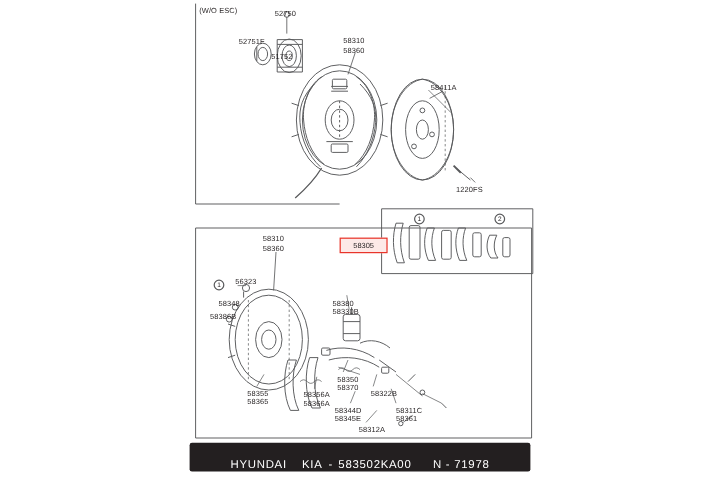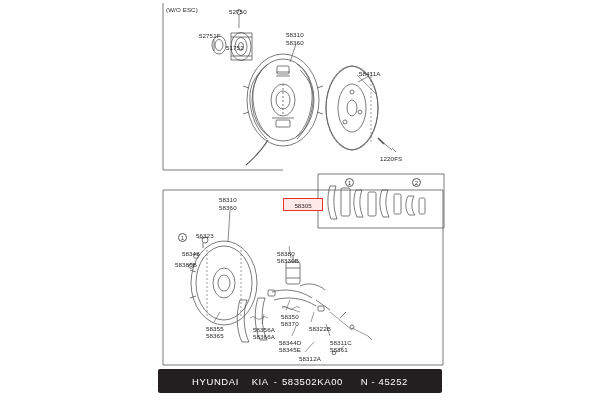--- a/index.html
+++ b/index.html
@@ -44,21 +44,21 @@
   
   #footer {
     position: absolute;
     left: 158px;
     top: 369px;
     width: 284px;
     height: 24px;
     background: #231f20;
     border-radius: 2px;
     display: flex;
-    align-items: center;
+    align-items: flex-end;
     justify-content: center;
     gap: 0;
   }
   #footer .ftxt {
     color: #ffffff;
     font-size: 9.5px;
     letter-spacing: 0.6px;
     white-space: nowrap;
   }
   #footer .sep {
@@ -259,16 +259,16 @@
   <div class="lbl" style="left:330px; top:339px;">58311C</div>
   <div class="lbl" style="left:330px; top:346px;">58361</div>
 
   <div id="footer">
     <span class="ftxt">HYUNDAI</span>
     <span class="sep">&nbsp;</span>
     <span class="ftxt">KIA</span>
     <span class="sep">-</span>
     <span class="ftxt">583502KA00</span>
     <span class="sep">&nbsp;&nbsp;&nbsp;</span>
-    <span class="ftxt">N - 45252</span>
+    <span class="ftxt">N - 71978</span>
   </div>
 
 </div>
 
 </body></html>

